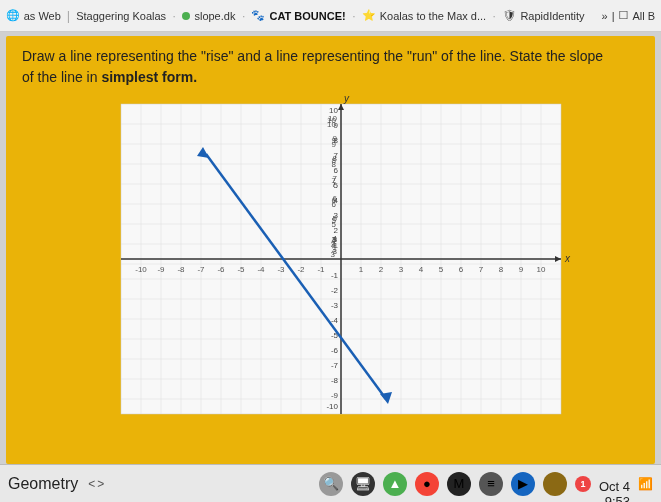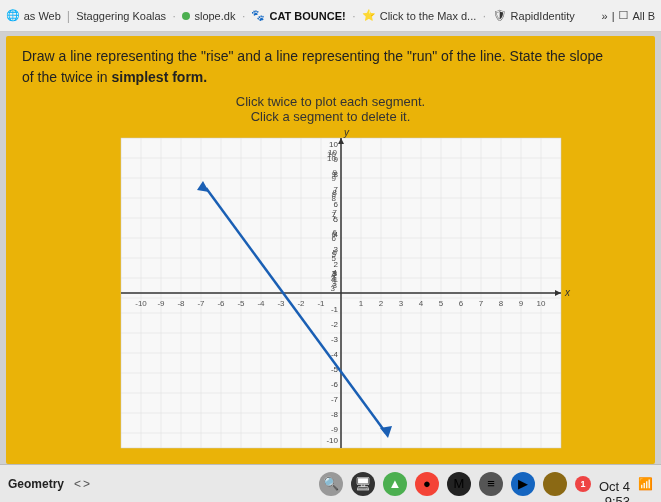--- a/index.html
+++ b/index.html
@@ -104,23 +104,23 @@
       height: 38px;
       background: #e8e8e8;
       display: flex;
       align-items: center;
       padding: 0 8px;
       gap: 10px;
       border-top: 1px solid #bbb;
       font-size: 12px;
     }
     .taskbar .subject-label {
-      font-size: 12px;
+      font-size: 16px;
       color: #222;
-      font-weight: bold;
+      font-weight: normal;
     }
     .taskbar .nav-arrows {
       display: flex; gap: 2px; align-items: center;
     }
     .taskbar .nav-arrow {
       font-size: 12px;
       color: #555;
     }
     .taskbar .task-icons {
       display: flex;
@@ -178,46 +178,42 @@
     <span>slope.dk</span>
   </span>
   <span class="separator">·</span>
   <span class="tab-item cat-bounce-tab">
     <span>🐾</span>
     <span>CAT BOUNCE!</span>
   </span>
   <span class="separator">·</span>
   <span class="tab-item">
     <span>⭐</span>
-    <span>Click to the Max d...</span>
+    <span>Koalas to the Max d...</span>
   </span>
   <span class="separator">·</span>
   <span class="tab-item">
     <span>🛡</span>
     <span>RapidIdentity</span>
   </span>
   <span class="all-b">
     <span>»</span>
     <span>|</span>
     <span>☐</span>
     <span>All B</span>
   </span>
 </div>
 
 <div class="main-content">
 
   <div class="instructions">
     <span>Draw a line representing the "rise" and a line representing the "run" of the line. State the slope</span><br>
-    <span>of the twice in </span><strong>simplest form.</strong>
+    <span>of the line in </span><strong>simplest form.</strong>
   </div>
 
-  <div class="click-hint">
-    <div>Click twice to plot each segment.</div>
-    <div>Click a segment to delete it.</div>
-  </div>
 
   <div class="graph-container">
     <svg class="graph-canvas" viewBox="0 0 480 340" xmlns="http://www.w3.org/2000/svg">
 
       <rect x="30" y="10" width="440" height="310" fill="#f8f8f8" stroke="#ccc" stroke-width="0.5"></rect>
 
       <g stroke="#ddd" stroke-width="0.5">
 
         <line x1="50" y1="10" x2="50" y2="320"></line>
         <line x1="70" y1="10" x2="70" y2="320"></line>

